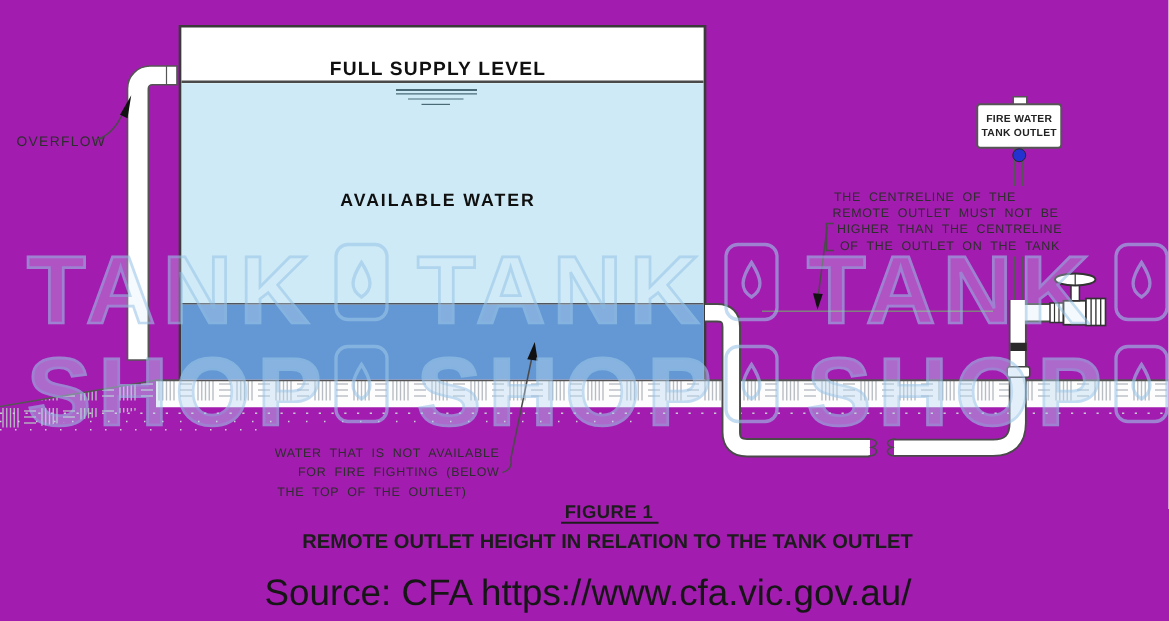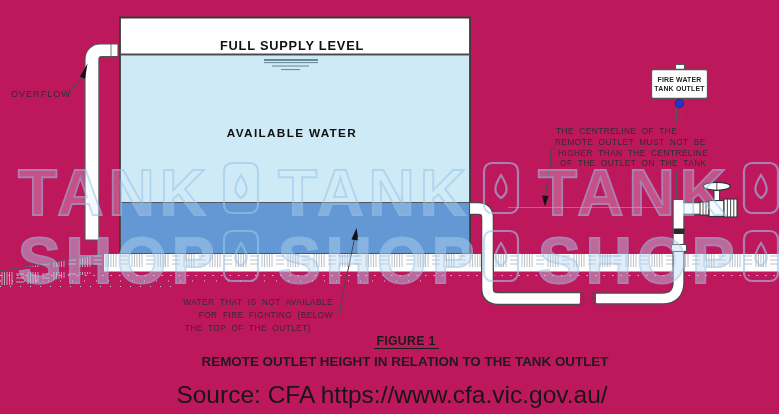--- a/index.html
+++ b/index.html
@@ -1,16 +1,16 @@
 <!DOCTYPE html>
 <html><head>
 <meta charset="utf-8">
 <style>
   html,body{margin:0;padding:0;background:#fff;}
-  #stage{position:relative;width:779px;height:414px;background:#be185d;overflow:hidden;
+  #stage{position:relative;width:779px;height:414px;background:#a21caf;overflow:hidden;
          font-family:"Liberation Sans",sans-serif;}
   svg{display:block;}
   text{font-family:"Liberation Sans",sans-serif;}
   .cad{font-size:8.3px;fill:#2e2e2e;letter-spacing:.45px;word-spacing:2.6px;}
   .tank-label{font-weight:bold;fill:#101010;}
   .fsl{font-size:12.8px;letter-spacing:.8px;}
   .aw{font-size:11.8px;letter-spacing:1.3px;}
   .sign-text{font-size:6.9px;font-weight:bold;fill:#222;letter-spacing:.2px;}
   .fig{font-size:12.3px;font-weight:bold;fill:#1c1c1c;letter-spacing:.3px;}
   .caption{font-size:13.4px;font-weight:bold;fill:#1c1c1c;}

